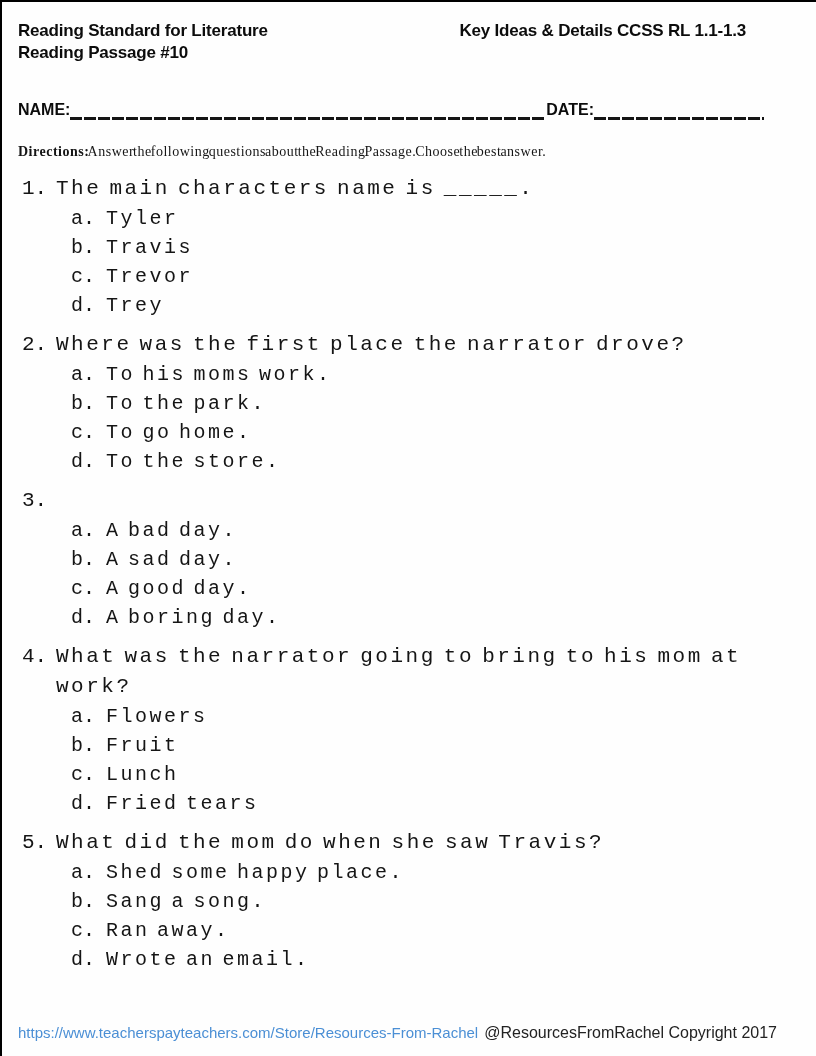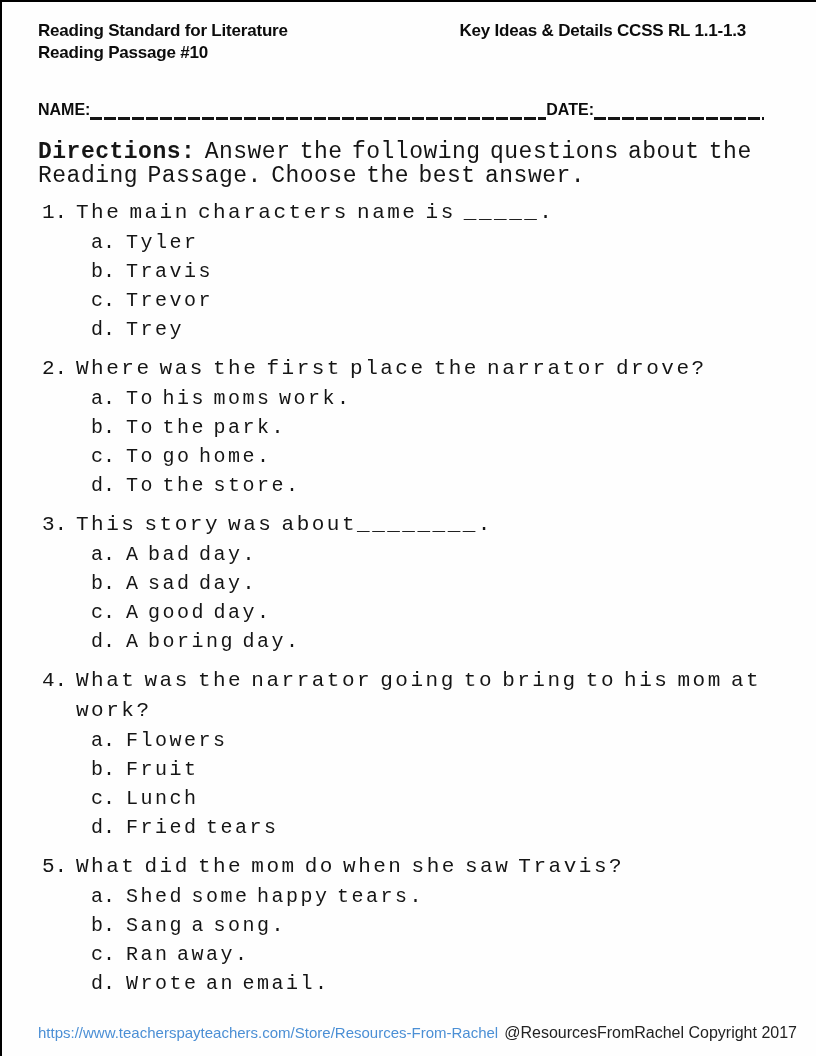--- a/index.html
+++ b/index.html
@@ -8,21 +8,21 @@
     background: #ffffff;
   }
   .page {
     position: relative;
     width: 816px;
     height: 1056px;
     box-sizing: border-box;
     background: #fefefe;
     border-left: 2px solid #000;
     border-top: 2px solid #000;
-    padding: 18px 40px 0 36px;
+    padding: 18px 40px 0 16px;
     display: flex;
     flex-direction: column;
     overflow: hidden;
     font-family: "Liberation Mono", "DejaVu Sans Mono", monospace;
     color: #111;
   }
 
   
   .hdr {
     display: flex;
@@ -54,25 +54,26 @@
     background: repeating-linear-gradient(to right, #151515 0 12px, rgba(0,0,0,0) 12px 14px);
     align-self: flex-end;
     margin-bottom: 2px;
   }
   .fill-line.name { flex: 1 1 auto; }
   .fill-line.date { flex: 0 0 170px; }
 
   
   .directions {
     margin-top: 18px;
-    font-size: 23px;
+    font-size: 14px;
     line-height: 24px;
     letter-spacing: 0.5px;
     word-spacing: -5px;
     color: #151515;
+    font-family: Liberation Serif, serif;
   }
   .directions .dir-label { font-weight: 700; }
 
   
   .questions { margin-top: 10px; }
   .question { margin-bottom: 10px; }
   .q-line {
     display: flex;
     font-size: 21px;
     line-height: 30px;
@@ -187,21 +188,20 @@
       </div>
       <div class="option">
         <span class="opt-letter">d.</span>
         <span class="opt-text">To the store.</span>
       </div>
     </div>
 
     <div class="question">
       <div class="q-line">
         <span class="q-num">3.</span>
-        <span class="q-text">This story was about________.</span>
       </div>
       <div class="option">
         <span class="opt-letter">a.</span>
         <span class="opt-text">A bad day.</span>
       </div>
       <div class="option">
         <span class="opt-letter">b.</span>
         <span class="opt-text">A sad day.</span>
       </div>
       <div class="option">
@@ -237,21 +237,21 @@
       </div>
     </div>
 
     <div class="question">
       <div class="q-line">
         <span class="q-num">5.</span>
         <span class="q-text">What did the mom do when she saw Travis?</span>
       </div>
       <div class="option">
         <span class="opt-letter">a.</span>
-        <span class="opt-text">Shed some happy tears.</span>
+        <span class="opt-text">Shed some happy place.</span>
       </div>
       <div class="option">
         <span class="opt-letter">b.</span>
         <span class="opt-text">Sang a song.</span>
       </div>
       <div class="option">
         <span class="opt-letter">c.</span>
         <span class="opt-text">Ran away.</span>
       </div>
       <div class="option">

